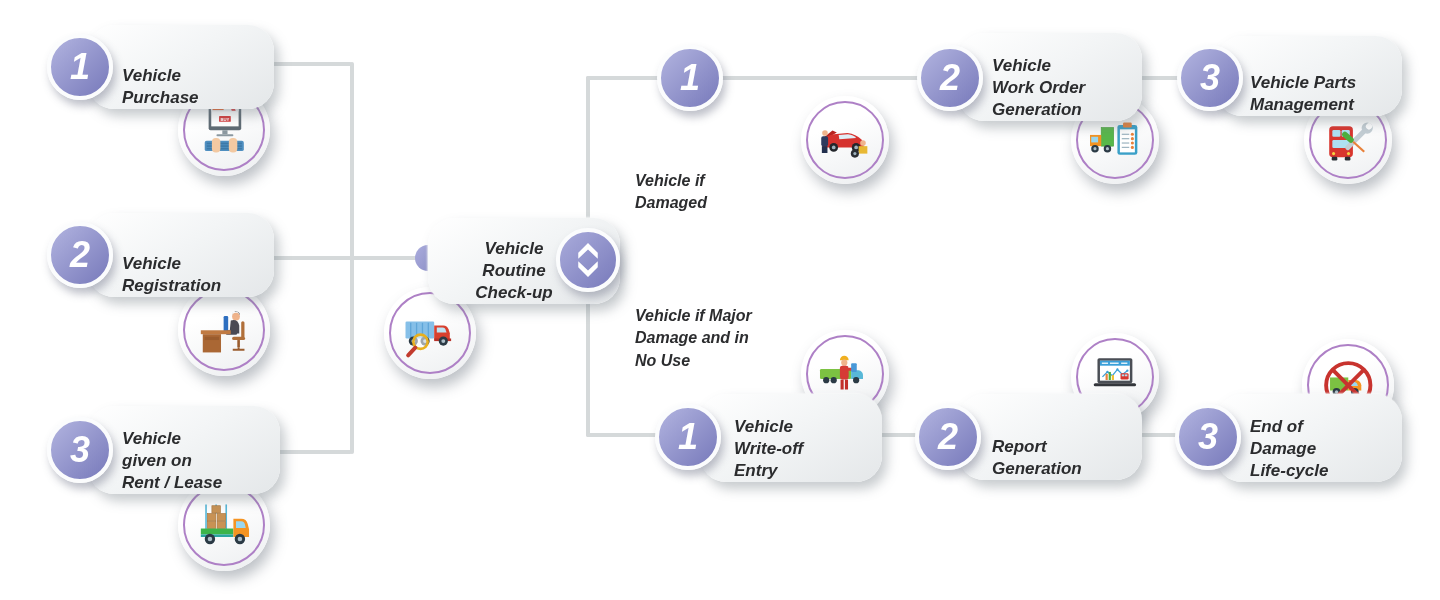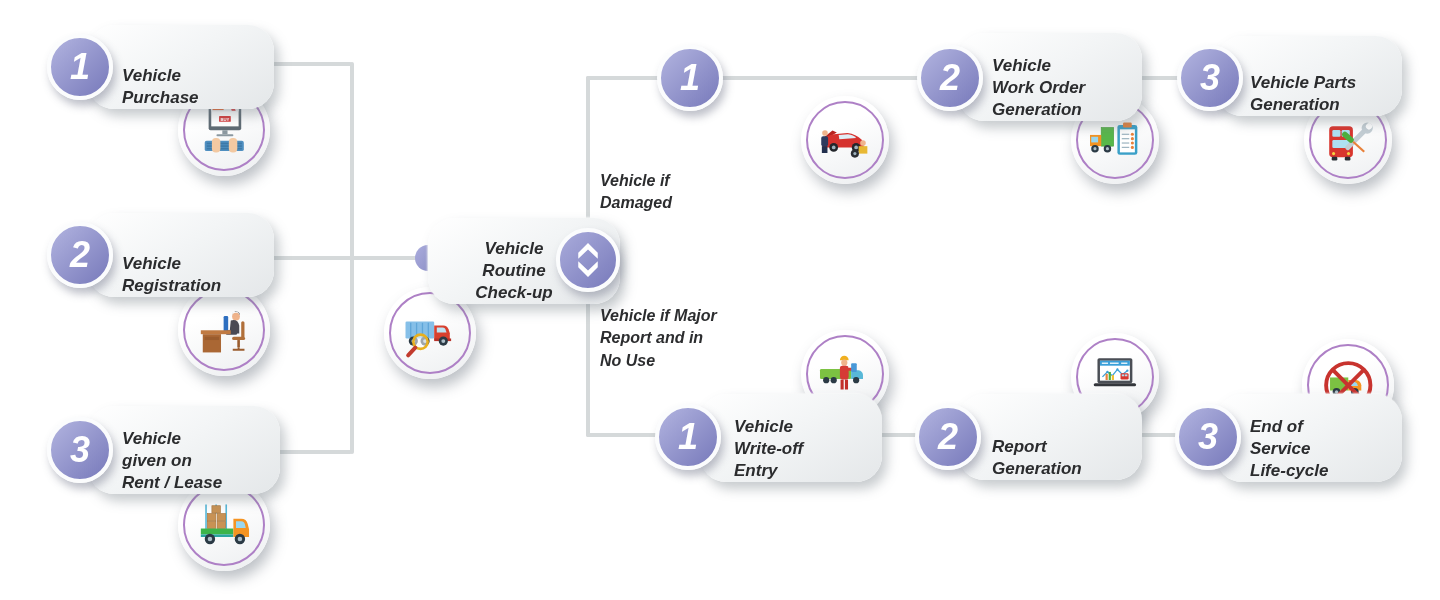--- a/index.html
+++ b/index.html
@@ -25,21 +25,21 @@
   .num{position:absolute;width:58px;height:58px;border-radius:50%;z-index:5;
        border:4px solid #fbfcfd;background:linear-gradient(135deg,#a9abda 15%,#7d7fbe 90%);
        box-shadow:3px 6px 9px rgba(110,115,135,.45);
        display:flex;align-items:center;justify-content:center;
        color:#ffffff;font-size:36px;font-weight:bold;font-style:italic;}
   .chev{position:absolute;width:56px;height:56px;border-radius:50%;z-index:6;
         border:4px solid #fbfcfd;background:linear-gradient(135deg,#a2a4d6 15%,#7d7fbe 90%);
         box-shadow:3px 6px 9px rgba(110,115,135,.45);
         display:flex;align-items:center;justify-content:center;}
   .branch-label{position:absolute;z-index:3;font-weight:bold;font-style:italic;
-        font-size:16px;line-height:1.4;color:#2c2d2f;white-space:pre-line;}
+        font-size:16px;line-height:1.4;color:#2c2d2f;white-space:pre-line;margin-left:35px;}
 </style>
 </head>
 <body>
 
 <div class="stage">
 
   <div class="line" style="left:240px;top:62px;width:112px;height:4px;"></div>
   <div class="line" style="left:240px;top:256px;width:188px;height:4px;"></div>
   <div class="line" style="left:244px;top:450px;width:108px;height:4px;"></div>
   <div class="line" style="left:350px;top:62px;width:4px;height:392px;"></div>
@@ -300,34 +300,34 @@
 Routine
 Check-up</div>
   </div>
   <div class="card pad" style="left:958px;top:33px;width:150px;height:88px;">
     <div class="label">Vehicle
 Work Order
 Generation</div>
   </div>
   <div class="card pad" style="left:1216px;top:36px;width:152px;height:80px;">
     <div class="label">Vehicle Parts
-Generation</div>
+Management</div>
   </div>
   <div class="card pad" style="left:700px;top:394px;width:148px;height:88px;">
     <div class="label">Vehicle
 Write-off
 Entry</div>
   </div>
   <div class="card pad" style="left:958px;top:394px;width:150px;height:86px;">
     <div class="label">Report
 Generation</div>
   </div>
   <div class="card pad" style="left:1216px;top:394px;width:152px;height:88px;">
     <div class="label">End of
-Service
+Damage
 Life-cycle</div>
   </div>
 
   <div class="num" style="left:47px;top:34px;">1</div>
   <div class="num" style="left:47px;top:222px;">2</div>
   <div class="num" style="left:47px;top:417px;">3</div>
   <div class="num" style="left:657px;top:45px;">1</div>
   <div class="num" style="left:917px;top:45px;">2</div>
   <div class="num" style="left:1177px;top:45px;">3</div>
   <div class="num" style="left:655px;top:404px;">1</div>
@@ -337,16 +337,16 @@
   <div class="chev" style="left:556px;top:228px;">
     <svg viewBox="0 0 40 60" width="26" height="40">
       <path d="M20 4 L35 19 L35 28 L20 14 L5 28 L5 19 Z" fill="#ffffff"></path>
       <path d="M20 56 L35 41 L35 32 L20 46 L5 32 L5 41 Z" fill="#ffffff"></path>
     </svg>
   </div>
 
   <div class="branch-label" style="left:600px;top:170px;">Vehicle if
 Damaged</div>
   <div class="branch-label" style="left:600px;top:305px;">Vehicle if Major
-Report and in
+Damage and in
 No Use</div>
 
 </div>
 
 </body></html>

